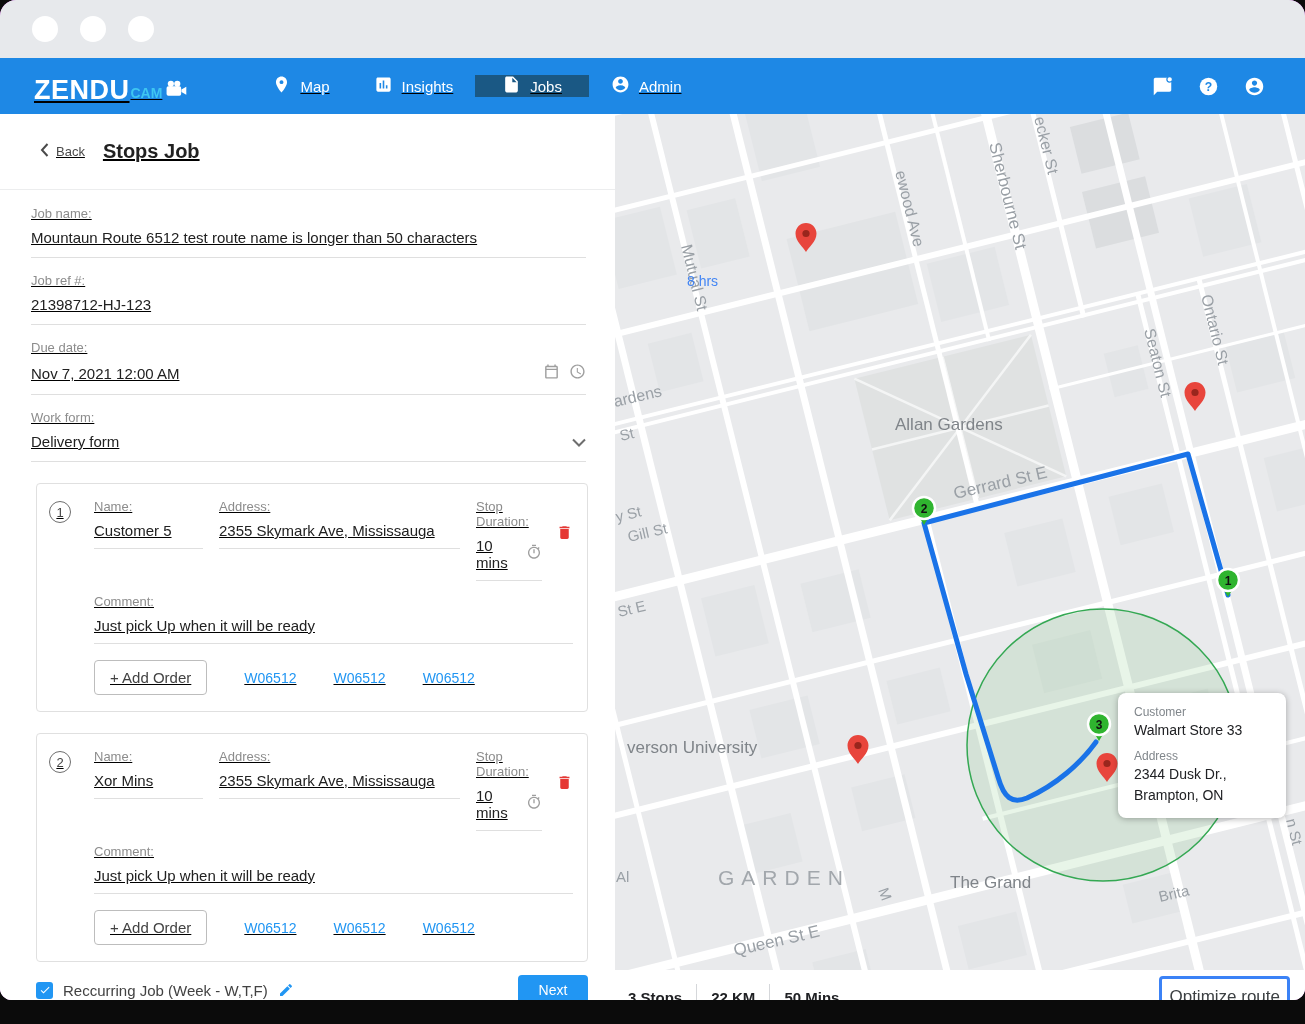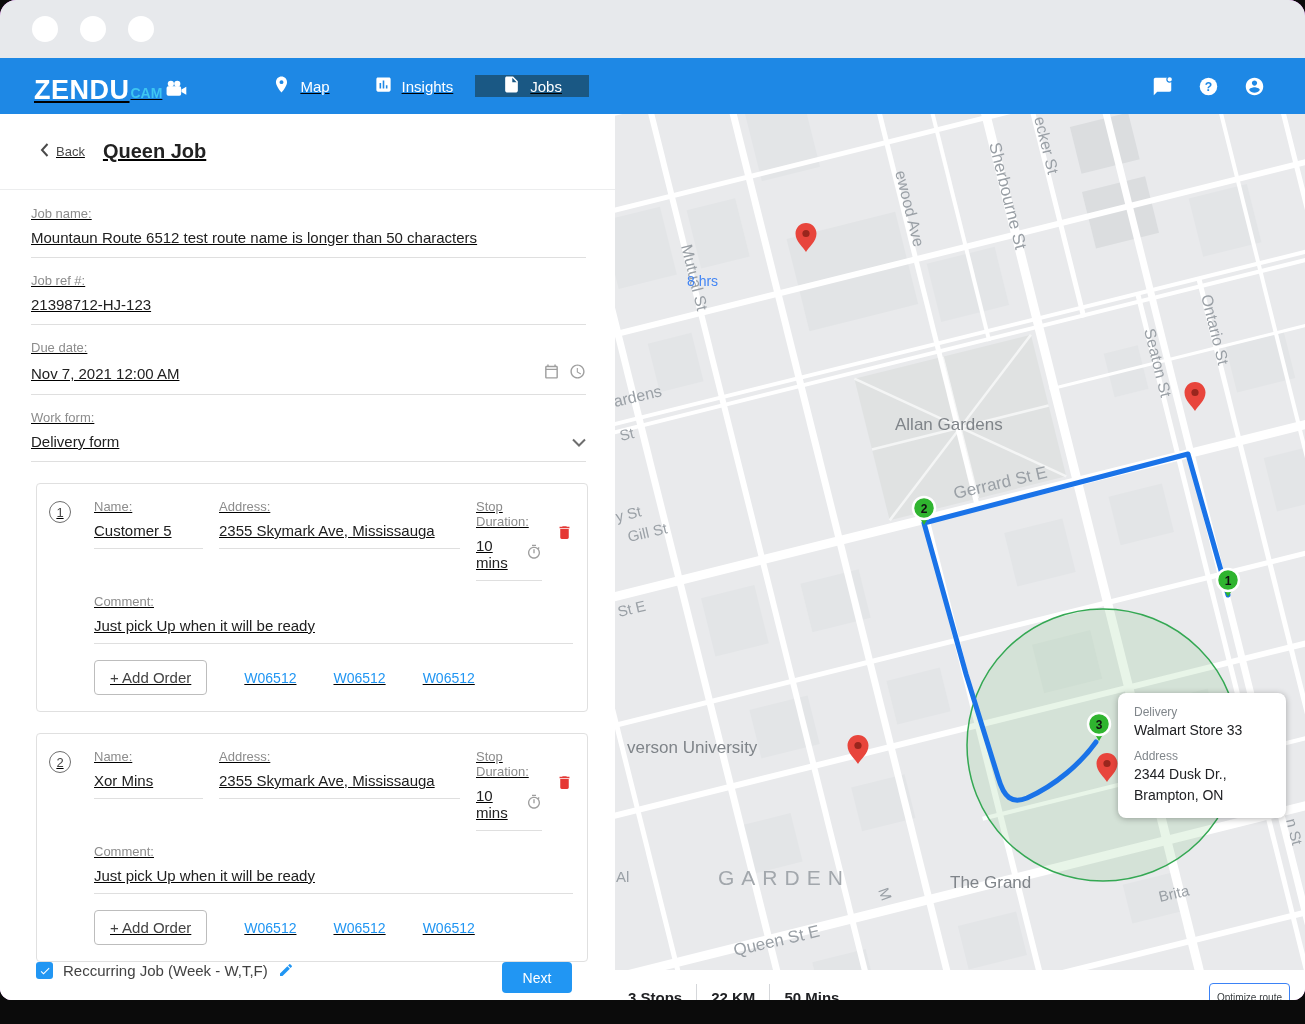--- a/index.html
+++ b/index.html
@@ -63,42 +63,42 @@
   .sc-comment .sc-valrow { margin-right:0; }
   .sc-orders { margin-left:45px; margin-top:16px; display:flex; align-items:center; gap:37px; }
   .add-order-btn { border:1px solid #BDBDBD; border-radius:4px; background:#fff; padding:8px 15px;
                    font-size:15px; color:#424242; cursor:pointer; font-family:inherit; }
   .order-link { color:#2196F3; font-size:14px; text-decoration:none; cursor:pointer; }
 
   .add-stop-btn { display:block; margin:49px 27px 0 36px; width:552px; height:32px; background:#fff;
                   border:1px solid #BDBDBD; border-radius:4px; font-size:15px; color:#424242;
                   cursor:pointer; font-family:inherit; }
 
-  .panel-footer { position:absolute; left:0; right:16px; bottom:0; height:62px; display:flex;
-                  padding:0 27px 6px 36px; background:#fff; }
+  .panel-footer { position:absolute; left:0; right:0; bottom:0; height:62px; display:flex;
+                  align-items:center; padding:0 27px 6px 36px; background:#fff; }
   .checkbox { width:17px; height:17px; background:#2196F3; border-radius:3px; display:flex;
               align-items:center; justify-content:center; cursor:pointer; flex:none; }
   .cb-label { margin-left:10px; font-size:15px; color:#424242; }
   .edit-icon { margin-left:10px; cursor:pointer; display:flex; }
   .next-btn { margin-left:auto; width:70px; height:31px; background:#2196F3; color:#fff; border:none;
               border-radius:4px; font-size:14px; cursor:pointer; font-family:inherit; }
 
   
   .map-svg { position:absolute; left:0; top:0; display:block; }
   .map-tooltip { position:absolute; left:503px; top:579px; width:168px; background:#fff; border-radius:8px;
                  box-shadow:0 1px 6px rgba(0,0,0,.3); padding:12px 16px 13px 16px; z-index:5; }
   .tt-label { font-size:12px; color:#80868B; }
   .tt-value { font-size:14px; color:#202124; line-height:19px; margin-top:2px; }
   .tt-gap { height:9px; }
   .map-stats { position:absolute; left:0; right:0; bottom:0; height:54px; background:#fff; display:flex;
                align-items:center; padding-left:13px; z-index:6; }
   .stat { font-size:15px; font-weight:700; color:#202124; }
   .stat-div { width:1px; height:26px; background:#D5D7DA; margin:0 14px; }
-  .optimize-btn { margin-left:auto; margin-right:15px; background:#fff; border:1px solid #3b82f6;
-                  border-radius:4px; padding:8px 7px; font-size:10px; color:#3C4043; cursor:pointer; font-family:inherit; }
+  .optimize-btn { margin-left:auto; margin-right:15px; background:#fff; border:3px solid #3b82f6;
+                  border-radius:4px; padding:8px 7px; font-size:17px; color:#3C4043; cursor:pointer; font-family:inherit; }
 </style>
 </head>
 <body>
 
 <div class="window">
 
   <div class="titlebar">
     <div class="tb-dot"></div>
     <div class="tb-dot"></div>
     <div class="tb-dot"></div>
@@ -135,20 +135,28 @@
         <span>Insights</span>
       </div>
       <div class="nav-item active">
         <span>
           <svg width="19" height="19" viewBox="0 0 24 24">
               <path fill-rule="evenodd" fill="#fff" d="M6 2c-1.1 0-2 .9-2 2v16c0 1.1.9 2 2 2h12c1.1 0 2-.9 2-2V8l-6-6H6zm7 7V3.5L18.5 9H13z"></path>
             </svg>
         </span>
         <span>Jobs</span>
       </div>
+      <div class="nav-item">
+        <span>
+          <svg width="19" height="19" viewBox="0 0 24 24">
+              <path fill-rule="evenodd" fill="#fff" d="M12 2C6.48 2 2 6.48 2 12s4.48 10 10 10 10-4.48 10-10S17.52 2 12 2zm0 3c1.66 0 3 1.34 3 3s-1.34 3-3 3-3-1.34-3-3 1.34-3 3-3zm0 14.2c-2.5 0-4.71-1.28-6-3.22.03-1.99 4-3.08 6-3.08 1.99 0 5.97 1.09 6 3.08-1.29 1.94-3.5 3.22-6 3.22z"></path>
+            </svg>
+        </span>
+        <span>Admin</span>
+      </div>
     </div>
     <div class="nav-right">
       <span class="icon-btn">
         <svg width="21" height="21" viewBox="0 0 24 24">
             <path fill="#fff" d="M20 2H4c-1.1 0-2 .9-2 2v18l4-4h14c1.1 0 2-.9 2-2V4c0-1.1-.9-2-2-2z"></path>
             <circle cx="20.2" cy="3.8" r="3.2" fill="#fff" stroke="#1E88E5" stroke-width="1.4"></circle>
           </svg>
       </span>
       <span class="icon-btn">
         <svg width="21" height="21" viewBox="0 0 24 24">
@@ -169,21 +177,21 @@
     <div class="left-panel">
       <div class="panel-header">
         <div class="back-btn">
           <span>
             <svg width="9" height="14" viewBox="0 0 9 14">
                 <path d="M7.5 1 2 7l5.5 6" stroke="#4a4a4a" stroke-width="2" fill="none"></path>
               </svg>
           </span>
           <span>Back</span>
         </div>
-        <div class="page-title">Queen Job</div>
+        <div class="page-title">Stops Job</div>
       </div>
 
       <div class="form">
         <div class="field">
           <div class="f-label">Job name:</div>
           <div class="f-valrow">
             <div class="f-value">Mountaun Route 6512 test route name is longer than 50 characters</div>
           </div>
         </div>
         <div class="field">
@@ -475,21 +483,21 @@
           <text y="-12.5" text-anchor="middle" font-size="12" font-weight="bold" fill="#111" font-family="Liberation Sans, sans-serif">1</text>
         </g>
         <g transform="translate(484,627)">
           <path d="M0 0 L-6 -10 L6 -10 Z" fill="#2FB42F"></path>
           <circle cy="-17" r="11" fill="#2FB42F" stroke="#fff" stroke-width="2.5"></circle>
           <text y="-12.5" text-anchor="middle" font-size="12" font-weight="bold" fill="#111" font-family="Liberation Sans, sans-serif">3</text>
         </g>
       </svg>
 
       <div class="map-tooltip">
-        <div class="tt-label">Delivery</div>
+        <div class="tt-label">Customer</div>
         <div class="tt-value">Walmart Store 33</div>
         <div class="tt-gap"></div>
         <div class="tt-label">Address</div>
         <div class="tt-value">2344 Dusk Dr.,</div>
         <div class="tt-value">Brampton, ON</div>
       </div>
 
       <div class="map-stats">
         <span class="stat">3 Stops</span>
         <span class="stat-div"></span>

